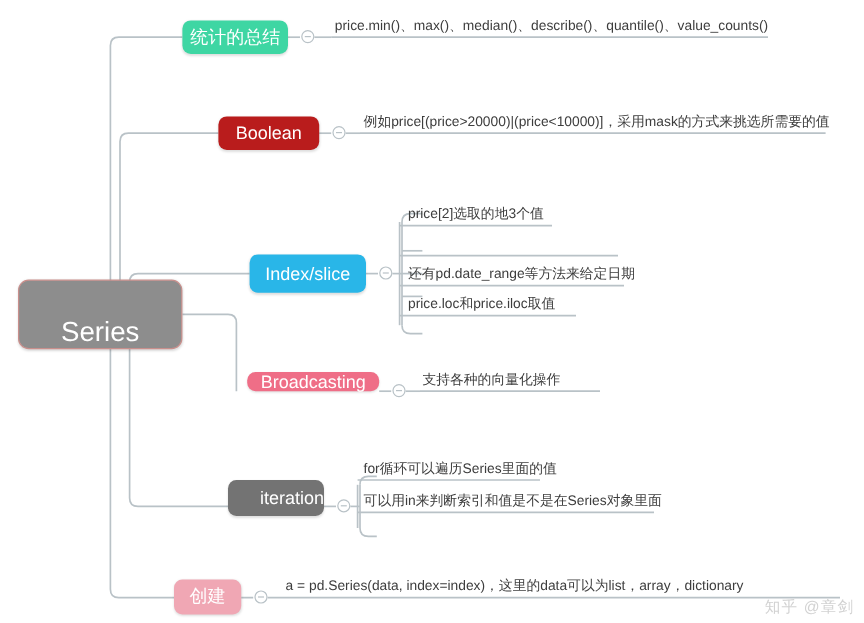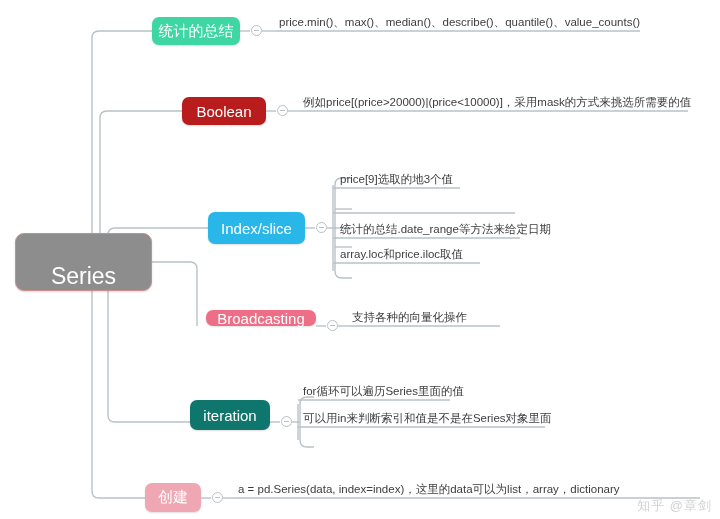--- a/index.html
+++ b/index.html
@@ -146,38 +146,38 @@
   <div class="toggle" style="left:277px;top:105px;"></div>
   <div class="leaf" style="left:303px;top:93px;width:388px;height:18px;">
     <span>例如price[(price&gt;20000)|(price&lt;10000)]，采用mask的方式来挑选所需要的值</span>
   </div>
 
   <div class="node branch" style="left:208px;top:212px;width:97px;height:32px;background:#29b6e8;">
     <span>Index/slice</span>
   </div>
   <div class="toggle" style="left:316px;top:222px;"></div>
   <div class="leaf" style="left:340px;top:170px;width:125px;height:18px;">
-    <span>price[9]选取的地3个值</span>
+    <span>price[2]选取的地3个值</span>
   </div>
   <div class="leaf" style="left:340px;top:220px;width:185px;height:18px;">
-    <span>统计的总结.date_range等方法来给定日期</span>
+    <span>还有pd.date_range等方法来给定日期</span>
   </div>
   <div class="leaf" style="left:340px;top:245px;width:145px;height:18px;">
-    <span>array.loc和price.iloc取值</span>
+    <span>price.loc和price.iloc取值</span>
   </div>
 
   <div class="node branch" style="left:206px;top:310px;width:110px;height:16px;background:#ef6e87;">
     <span>Broadcasting</span>
   </div>
   <div class="toggle" style="left:327px;top:320px;"></div>
   <div class="leaf" style="left:352px;top:308px;width:150px;height:18px;">
     <span>支持各种的向量化操作</span>
   </div>
 
-  <div class="node branch" style="left:190px;top:400px;width:80px;height:30px;background:#0f766e;">
+  <div class="node branch" style="left:190px;top:400px;width:80px;height:30px;background:#737373;justify-content:flex-end;">
     <span>iteration</span>
   </div>
   <div class="toggle" style="left:281px;top:416px;"></div>
   <div class="leaf" style="left:303px;top:382px;width:150px;height:18px;">
     <span>for循环可以遍历Series里面的值</span>
   </div>
   <div class="leaf" style="left:303px;top:409px;width:245px;height:18px;">
     <span>可以用in来判断索引和值是不是在Series对象里面</span>
   </div>
 

